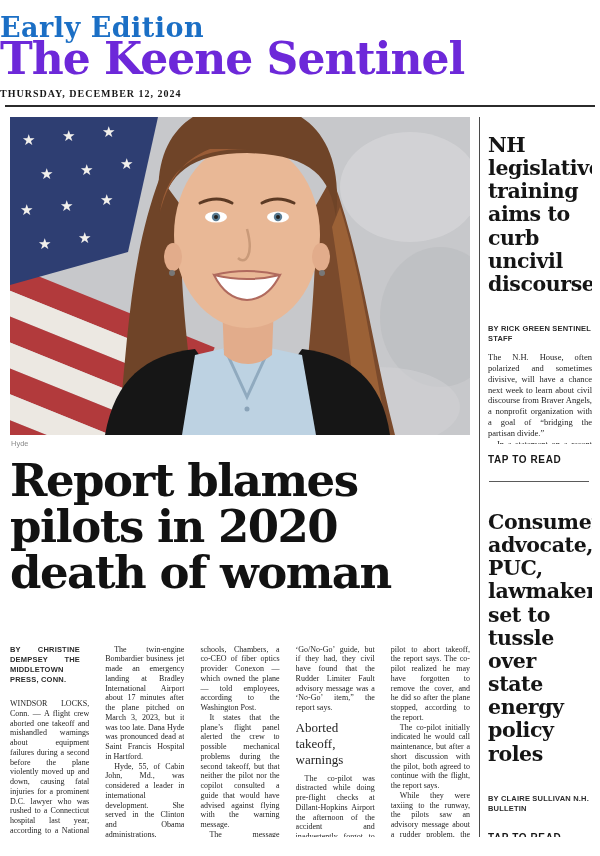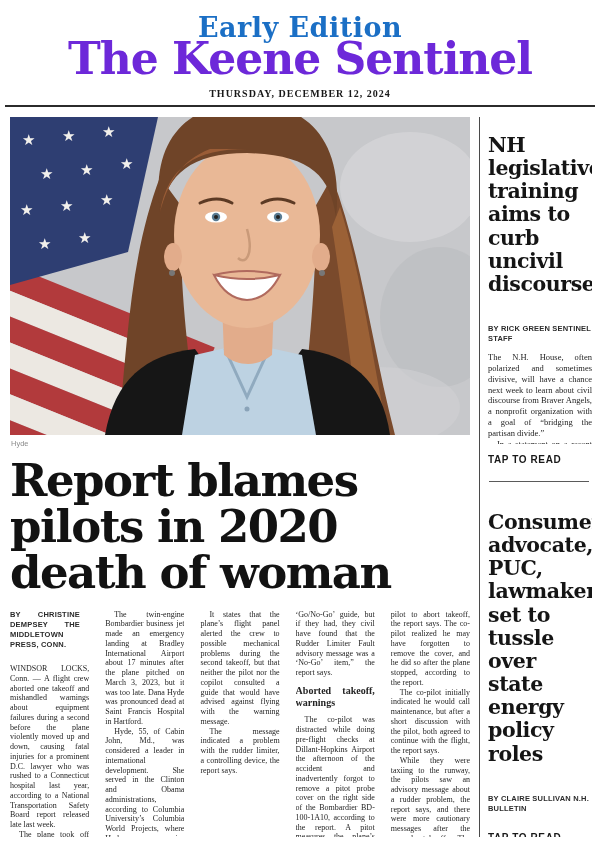--- a/index.html
+++ b/index.html
@@ -7,21 +7,21 @@
   body {
     width:600px; height:856px;
     background:#ffffff;
     font-family:"Liberation Serif", serif;
     color:#1c1c1c;
     overflow:hidden;
     position:relative;
   }
 
   
-  .masthead { text-align:center; padding-top:14px; }
+  .masthead { text-align:left; padding-top:14px; }
   .edition {
     font-family:"DejaVu Serif", serif;
     font-weight:900; font-size:27px; line-height:1;
     color:#1b6fc5; letter-spacing:0.5px;
   }
   .paper-title {
     font-family:"DejaVu Serif", serif;
     font-weight:900; font-size:44px; line-height:1.0;
     color:#6d28d9; letter-spacing:-1px; margin-top:-4px;
   }
@@ -54,31 +54,31 @@
     margin:2px 0 14px 0;
   }
   .byline {
     font-family:"Liberation Sans", sans-serif;
     font-weight:bold; font-size:7.5px; line-height:1.35;
     color:#2b2b2b; margin:0 0 14px 0; letter-spacing:0.2px;
     max-width:70px;
   }
 
   
-  .columns { display:flex; gap:16px; flex:1; overflow:hidden; }
+  .columns { display:flex; gap:16px; flex:1; overflow:hidden;margin-top:35px; }
   .col {
     flex:1; min-width:0;
     font-size:8px; line-height:1.22; text-align:justify;
     color:#242424; overflow:hidden;
     display:flex; flex-direction:column;
   }
   .col .plist p { margin:0; text-indent:9px; }
   .col .plist p.cont { text-indent:0; }
   .col .plist p.subhead {
-    font-weight:bold; font-size:10px; text-indent:0;
+    font-weight:normal; font-size:13px; text-indent:0;
     margin:7px 0 6px 0;
   }
   .tap {
     font-family:"Liberation Sans", sans-serif;
     font-weight:bold; font-size:10px; letter-spacing:0.6px;
     color:#191919; margin-top:auto; padding:10px 0 4px 0;
     cursor:pointer;
   }
 
   
@@ -208,20 +208,21 @@
           </div>
       </div>
       <div class="col">
         <div class="plist">
             <p>The twin-engine Bombardier business jet made an emergency landing at Bradley International Airport about 17 minutes after the plane pitched on March 3, 2023, but it was too late. Dana Hyde was pronounced dead at Saint Francis Hospital in Hartford.</p>
             <p>Hyde, 55, of Cabin John, Md., was considered a leader in international development. She served in the Clinton and Obama administrations, according to Columbia University’s Columbia World Projects, where Hyde was a senior executive.</p>
           </div>
       </div>
       <div class="col">
         <div class="plist">
+            <p class="cont">schools, Chambers, a co-CEO of fiber optics provider Conexon — which owned the plane — told employees, according to the Washington Post.</p>
             <p>It states that the plane’s flight panel alerted the crew to possible mechanical problems during the second takeoff, but that neither the pilot nor the copilot consulted a guide that would have advised against flying with the warning message.</p>
             <p>The message indicated a problem with the rudder limiter, a controlling device, the report says.</p>
           </div>
       </div>
       <div class="col">
         <div class="plist">
             <p class="cont">‘Go/No-Go’ guide, but if they had, they civil have found that the Rudder Limiter Fault advisory message was a ‘No-Go’ item,” the report says.</p>
             <p class="subhead">Aborted takeoff, warnings</p>
             <p>The co-pilot was distracted while doing pre-flight checks at Dillant-Hopkins Airport the afternoon of the accident and inadvertently forgot to remove a pitot probe cover on the right side of the Bombardier BD-100-1A10, according to the report. A pitot measures the plane’s speed.</p>
             <p>During takeoff, the co-pilot saw something was wrong with the right side of the plane and called for the</p>

